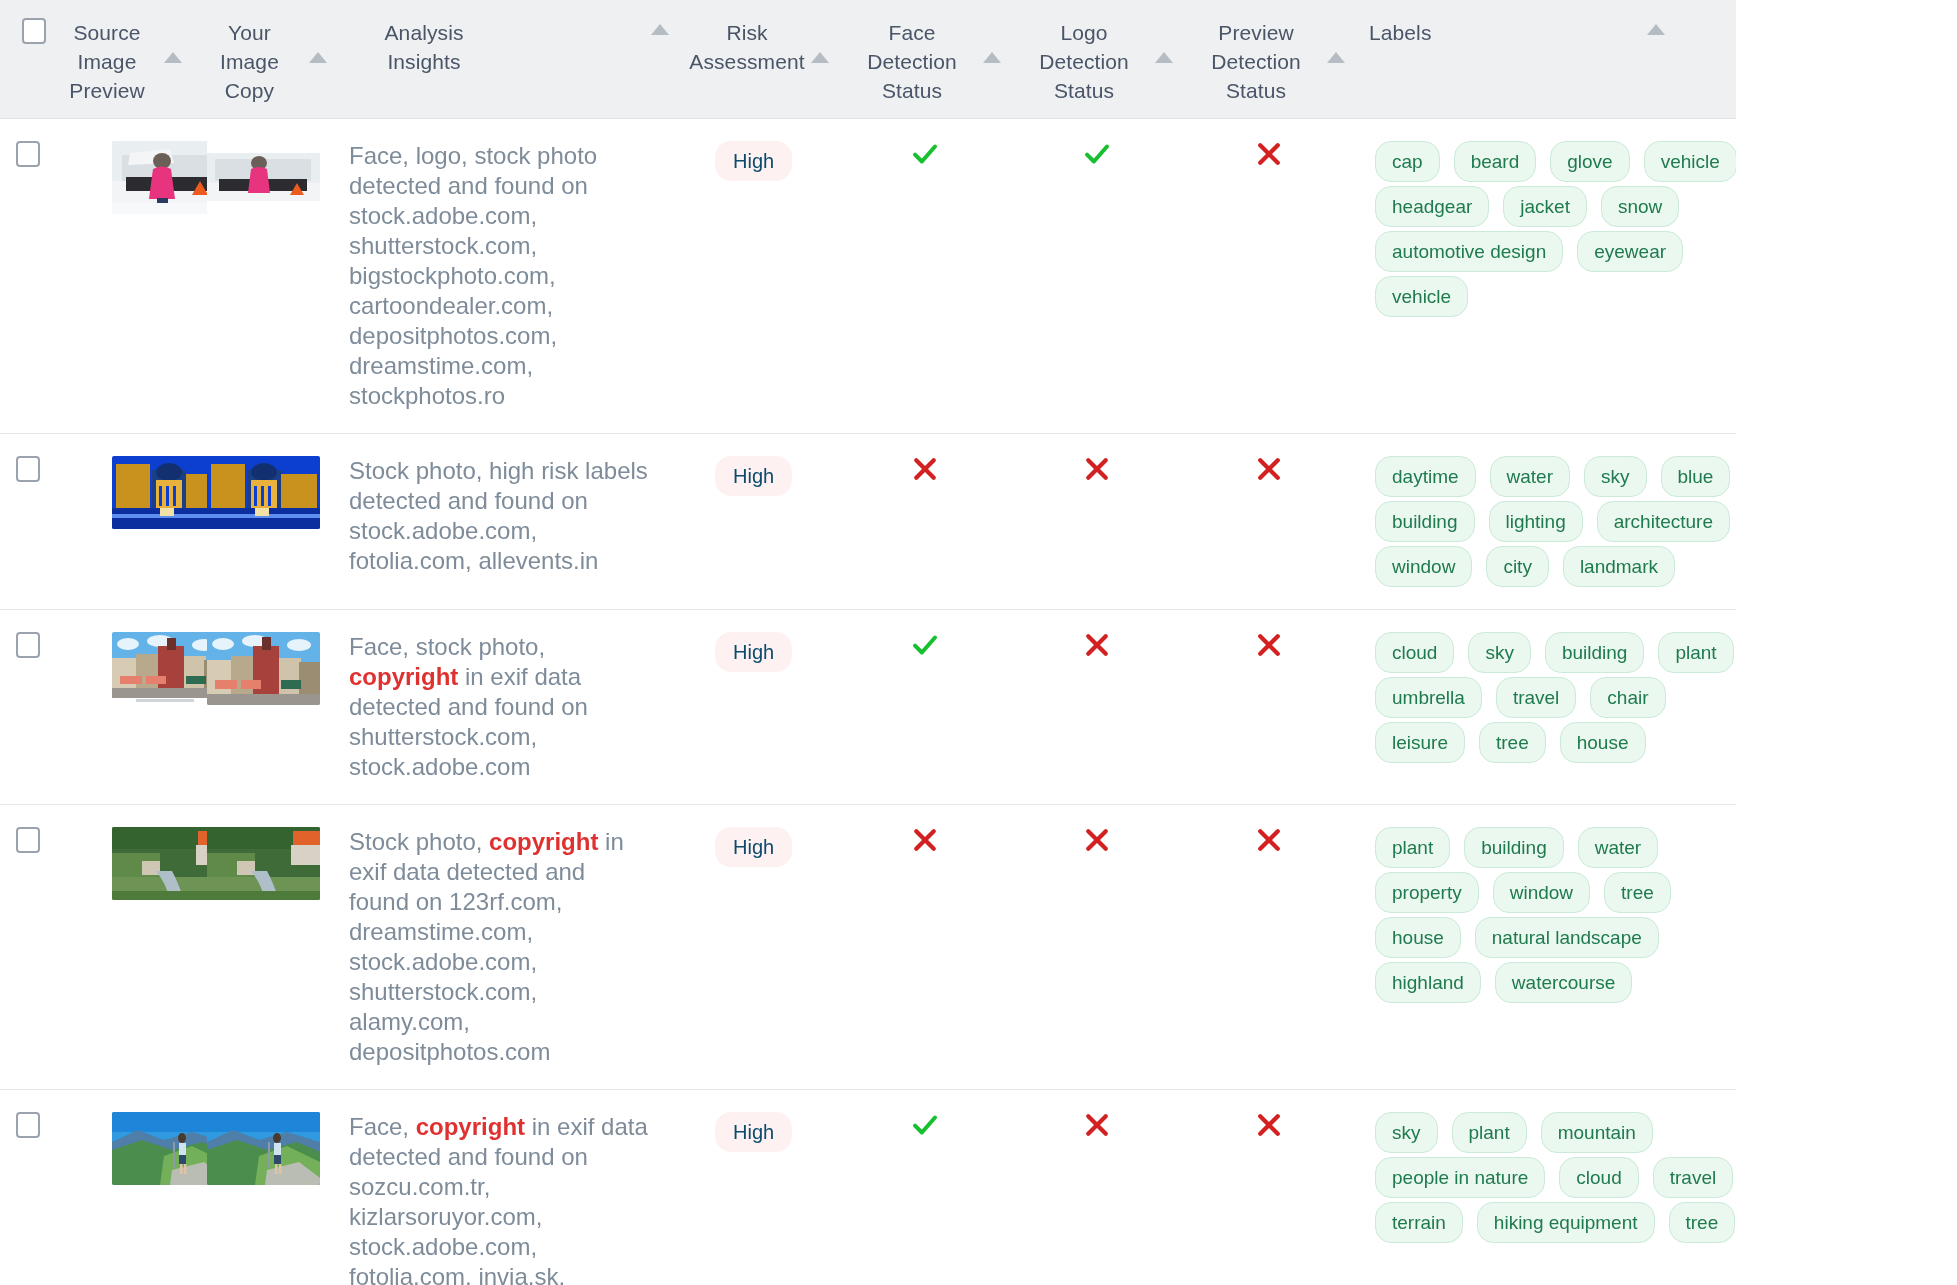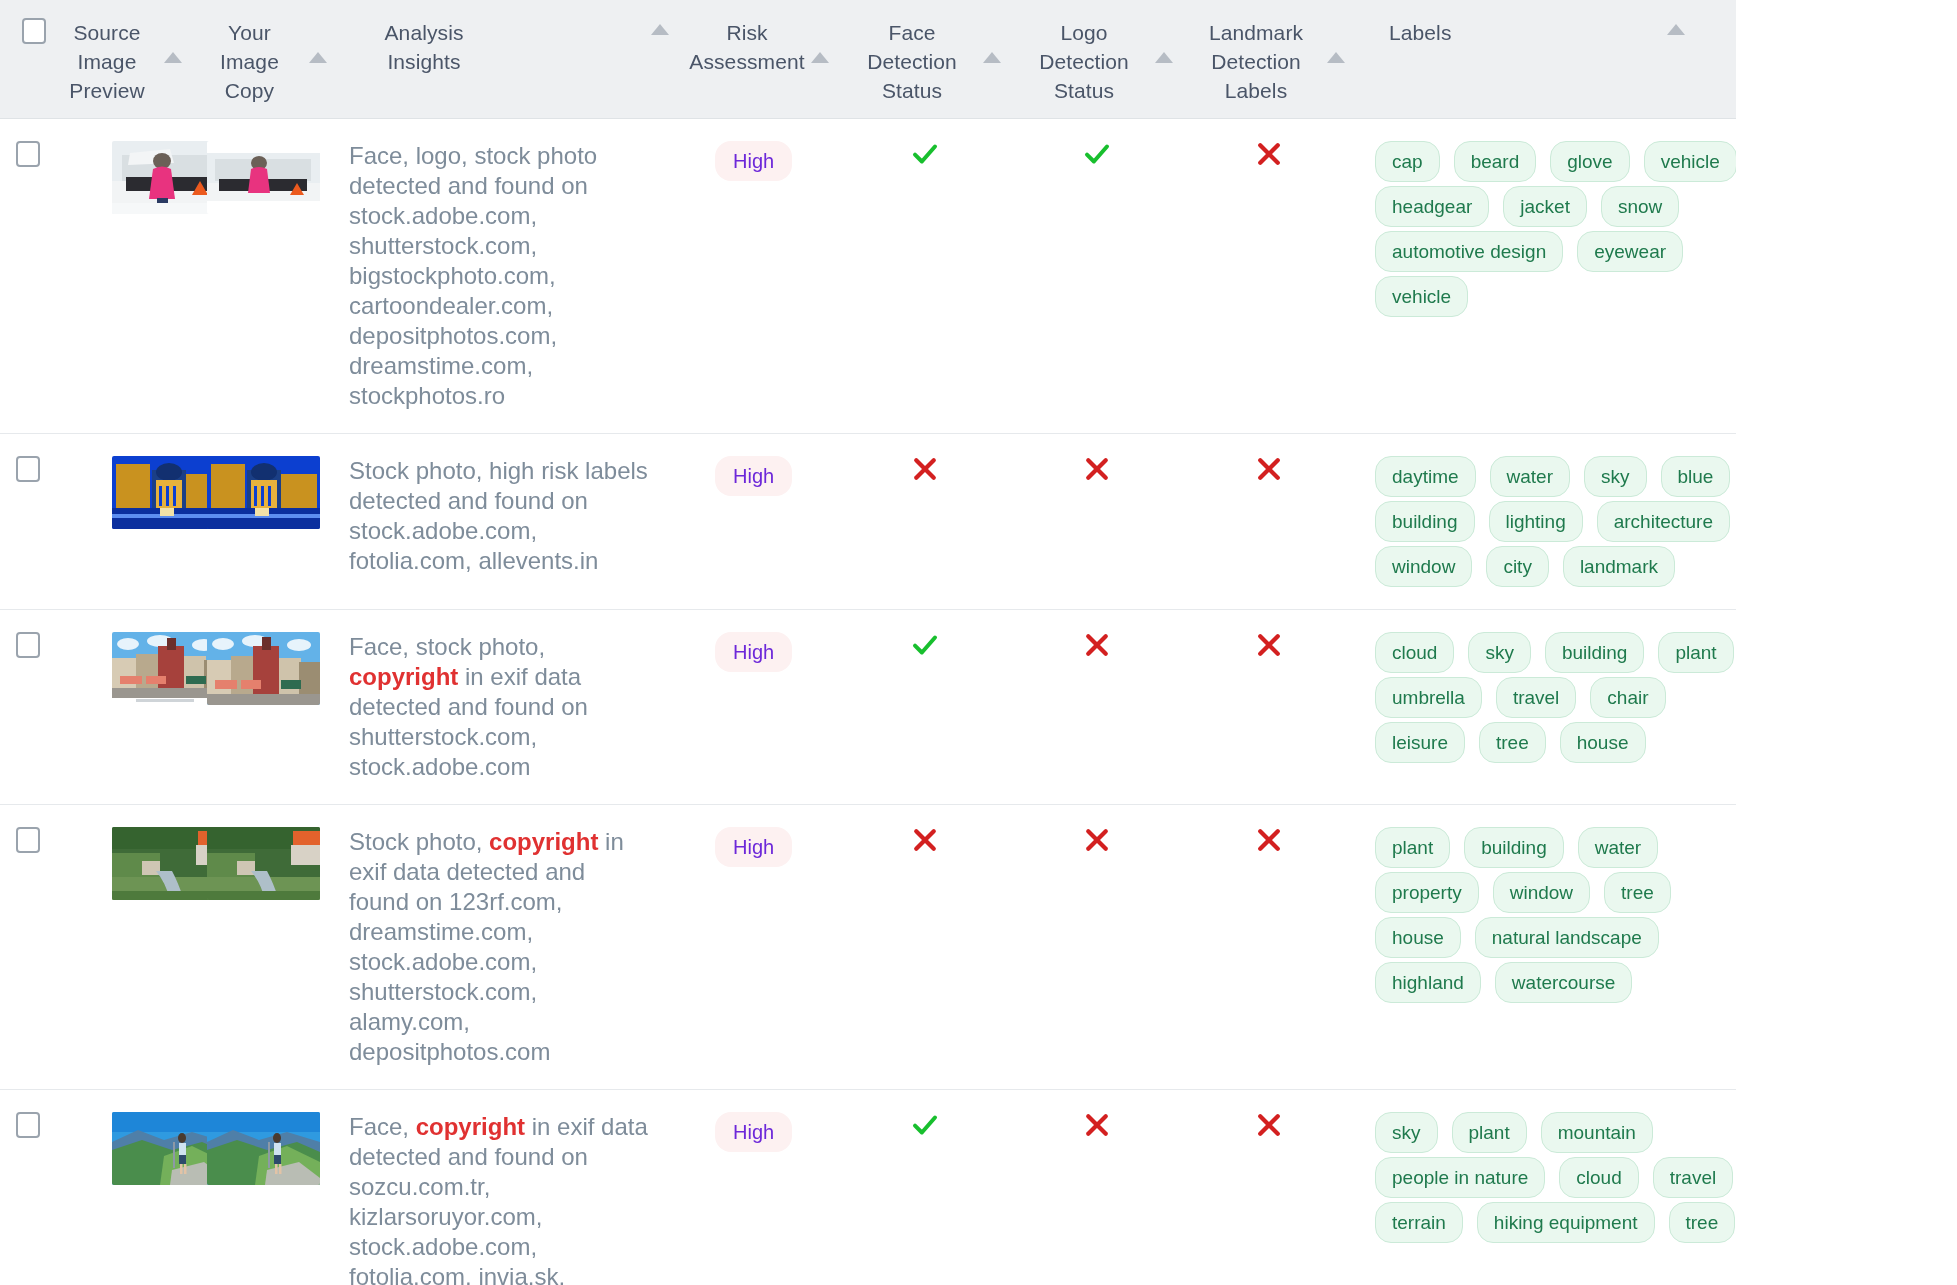--- a/index.html
+++ b/index.html
@@ -99,21 +99,21 @@
     line-height: 30px;
     padding-left: 12px;
     padding-right: 30px;
   }
   .insight b { color: #e03131; font-weight: 700; }
 
   .risk-cell { text-align: left; padding-left: 36px; }
   .badge {
     display: inline-block;
     background: #fdf1f1;
-    color: #6d28d9;
+    color: #0c4a6e;
     font-size: 20px;
     line-height: 1;
     padding: 10px 18px;
     border-radius: 16px;
     white-space: nowrap;
   }
 
   .status-cell { text-align: center; padding-top: 20px; }
   .status-cell svg { display: inline-block; }
 
@@ -200,28 +200,28 @@
 
         <th>
           <div class="th-inner center">
             <span class="th-label ctr">Logo Detection Status</span>
             <span class="sort-caret sc-r2" style="margin-left:8px"></span>
           </div>
         </th>
 
         <th>
           <div class="th-inner center">
-            <span class="th-label ctr">Landmark Detection Labels</span>
+            <span class="th-label ctr">Preview Detection Status</span>
             <span class="sort-caret sc-r2" style="margin-left:8px"></span>
           </div>
         </th>
 
         <th>
           <div class="th-inner">
-            <span class="th-label" style="margin-left:24px">Labels</span>
+            <span class="th-label" style="margin-left:4px">Labels</span>
             <span class="sort-caret sc-r1" style="margin-left:216px"></span>
           </div>
         </th>
 
         <th>
           <div class="th-inner">
             <div class="action-head">
               <span>
                 <svg width="26" height="26" viewBox="0 0 24 24" fill="none" stroke="#4a5568" stroke-width="1.8">
                   <rect x="2.5" y="4.5" width="19" height="15" rx="1.5"></rect>

